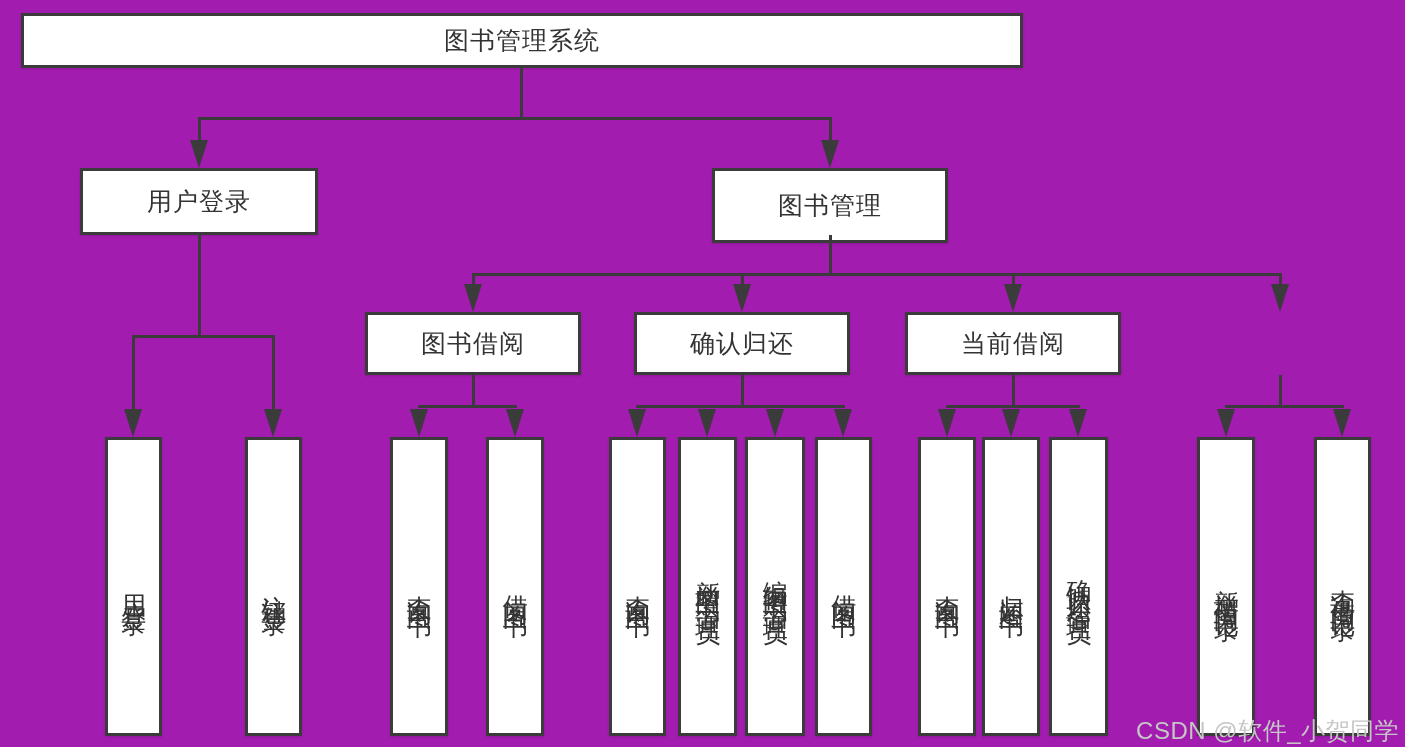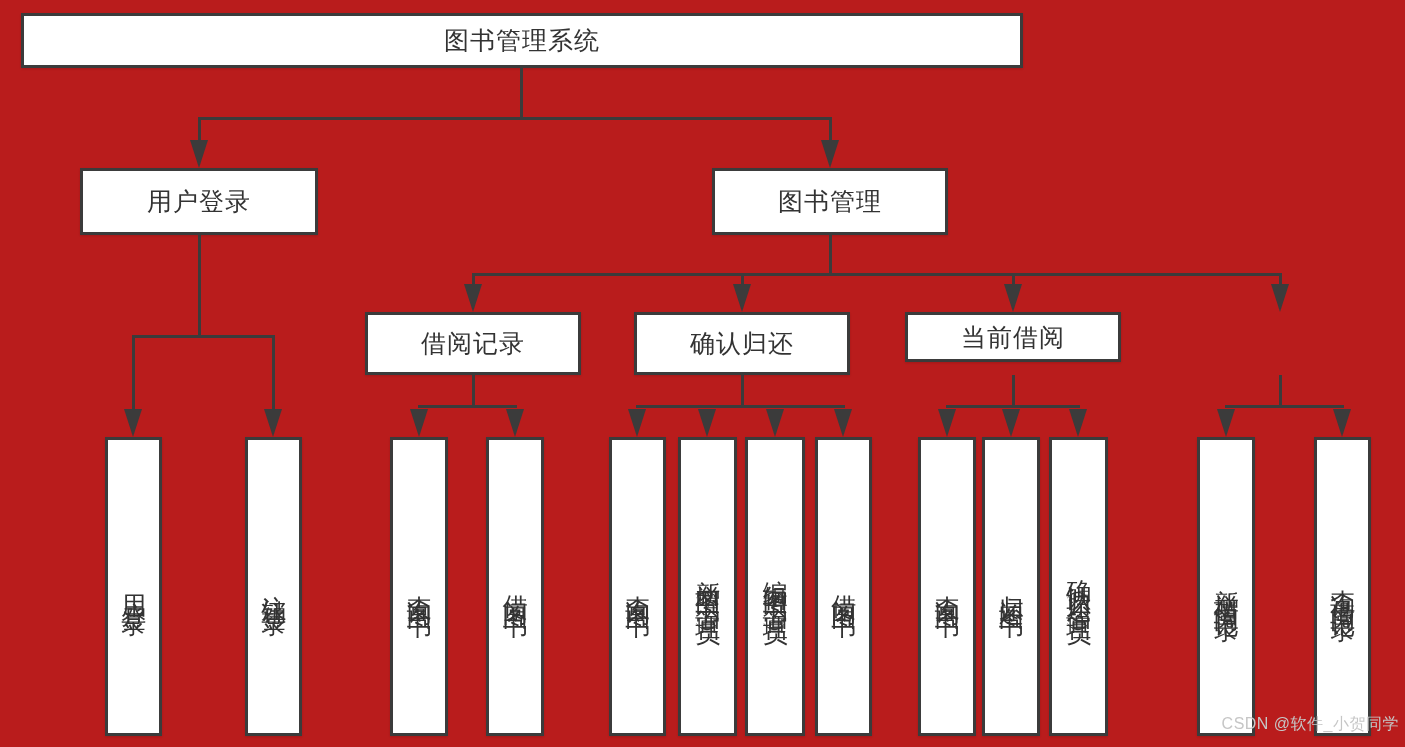--- a/index.html
+++ b/index.html
@@ -37,51 +37,51 @@
   .vl { position:absolute; width:3px; background:var(--line,#3b3b3b); }
   .hl { position:absolute; height:3px; background:var(--line,#3b3b3b); }
   .arr {
     position:absolute; width:0; height:0;
     border-left:9px solid transparent;
     border-right:9px solid transparent;
     border-top:28px solid var(--line,#3b3b3b);
   }
   .wm {
     position:absolute;
-    right:6px; bottom:12px;
-    font-size:16px;
+    right:6px; bottom:0;
+    font-size:24px;
     color:var(--wm,#c6c6c6);
     letter-spacing:0.5px;
     z-index:9;
     white-space:nowrap;
   }
 </style>
 </head>
 <body>
 
-<div class="canvas" style="--line: #3b3b3b; --wm: #c6c6c6; color: rgb(51, 51, 51); background: #b91c1c;">
+<div class="canvas" style="--line: #3b3b3b; --wm: #c6c6c6; color: rgb(51, 51, 51); background: #a21caf;">
 
   <div class="box hbox" style="left:21px;top:13px;width:1002px;height:55px">
     <span>图书管理系统</span>
   </div>
 
   <div class="box hbox" style="left:80px;top:168px;width:238px;height:67px">
     <span>用户登录</span>
   </div>
-  <div class="box hbox" style="left:712px;top:168px;width:236px;height:67px">
+  <div class="box hbox" style="left:712px;top:168px;width:236px;height:75px">
     <span>图书管理</span>
   </div>
 
   <div class="box hbox" style="left:365px;top:312px;width:216px;height:63px">
-    <span>借阅记录</span>
+    <span>图书借阅</span>
   </div>
   <div class="box hbox" style="left:634px;top:312px;width:216px;height:63px">
     <span>确认归还</span>
   </div>
-  <div class="box hbox" style="left:905px;top:312px;width:216px;height:50px">
+  <div class="box hbox" style="left:905px;top:312px;width:216px;height:63px">
     <span>当前借阅</span>
   </div>
 
   <div class="box leaf" style="left:105px;width:57px">
     <span>用户登录</span>
   </div>
   <div class="box leaf" style="left:245px;width:57px">
     <span>注销登录</span>
   </div>
 

